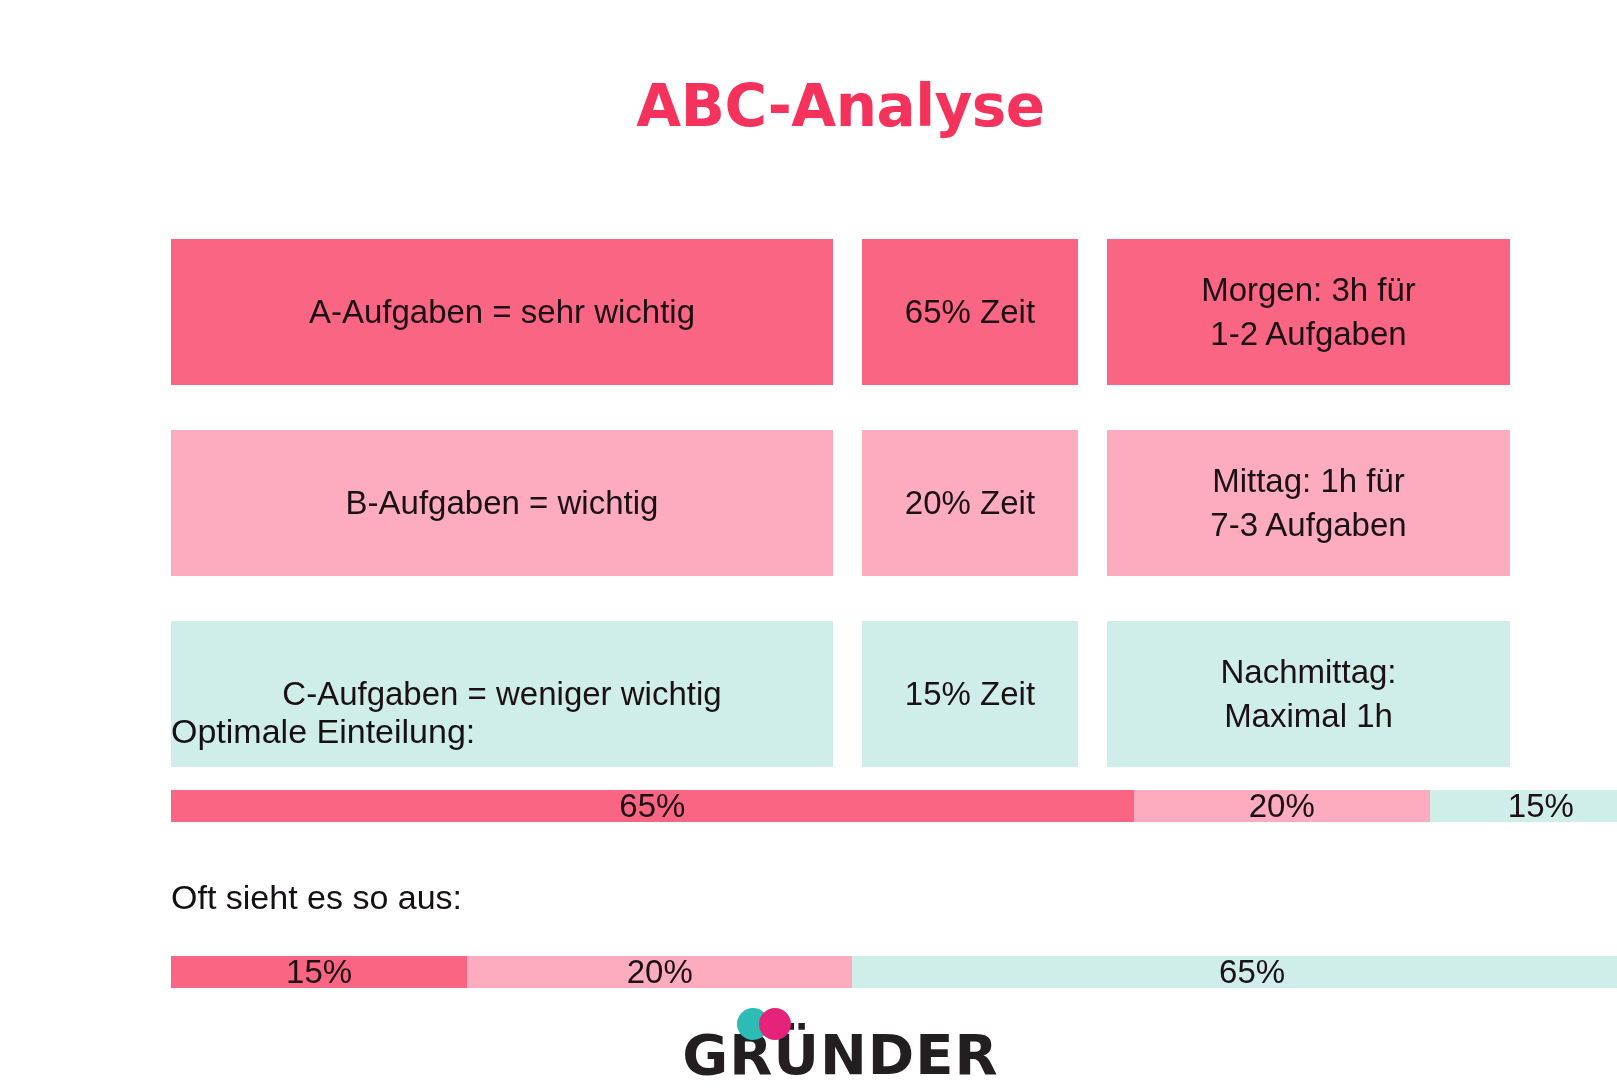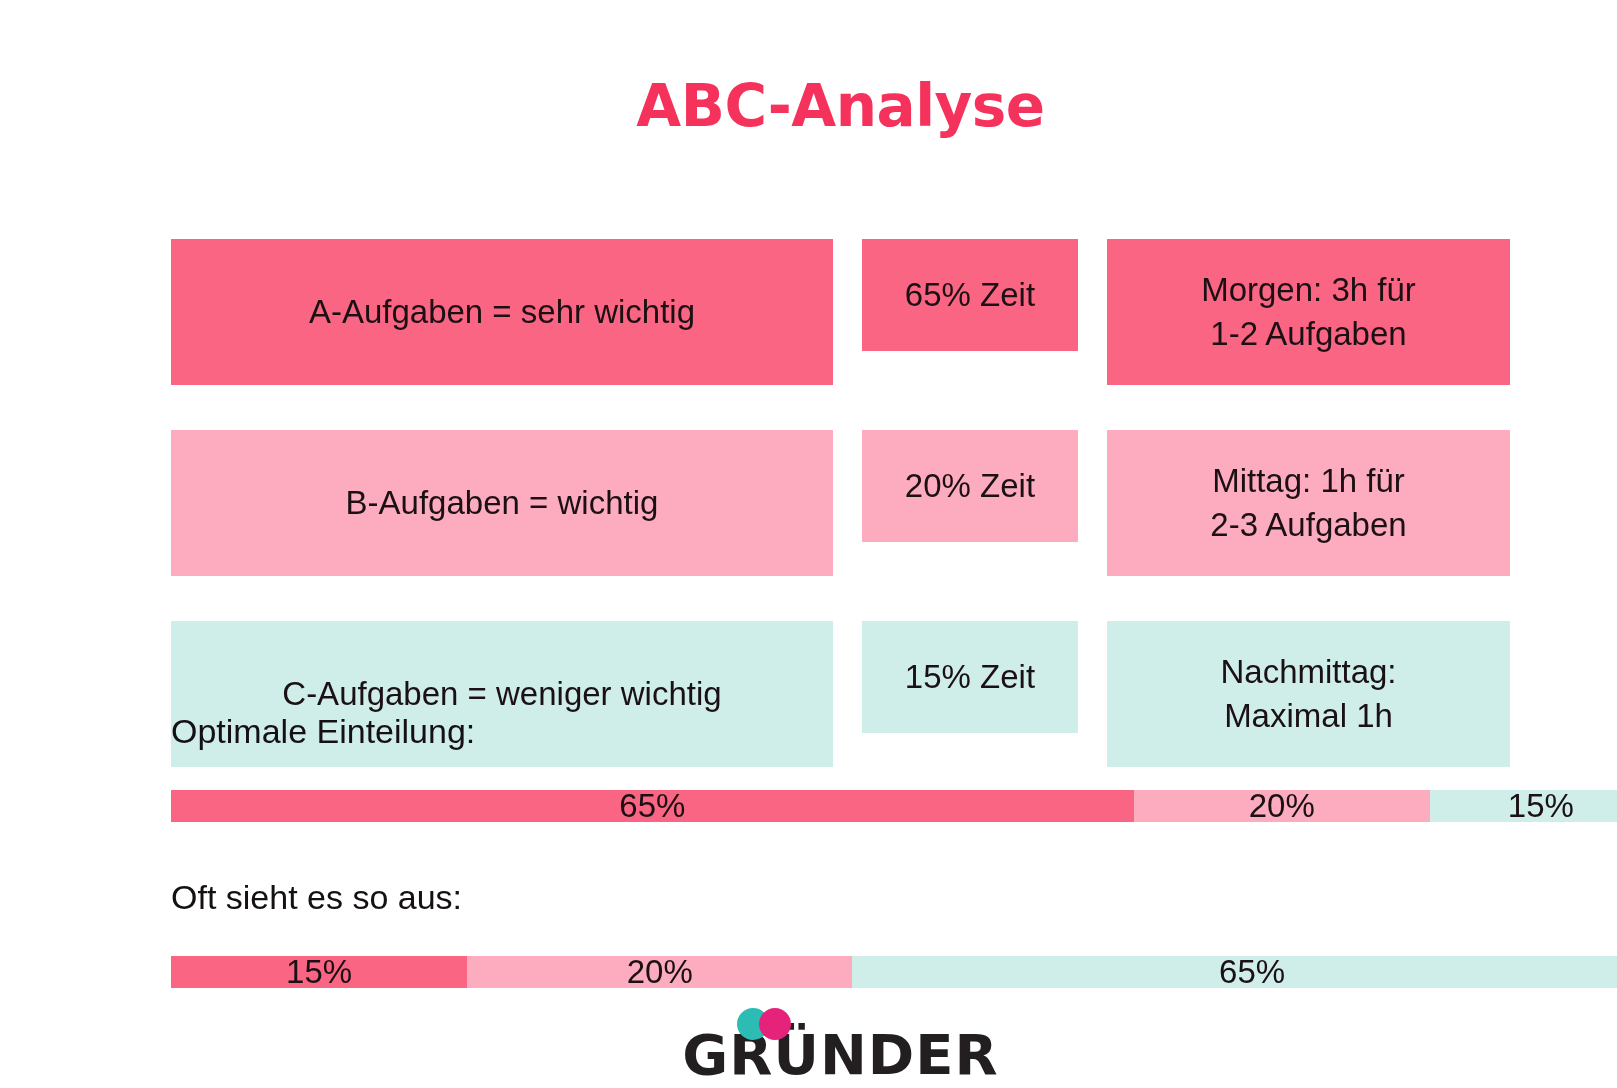--- a/index.html
+++ b/index.html
@@ -47,21 +47,21 @@
     align-items: center;
     justify-content: center;
     text-align: center;
     color: #1b1014;
     font-size: 33px;
     line-height: 1.33;
     padding: 6px 10px;
     font-family: "Liberation Sans", "DejaVu Sans", sans-serif;
   }
   .cell-desc   { width: 724px; height: 146px; }
-  .cell-time   { width: 235px; height: 112px; }
+  .cell-time   { width: 235px; height: 146px; }
   .cell-detail { width: 440px; height: 146px; white-space: pre-line; }
 
   .tone-a { background: #fb6584; }
   .tone-b { background: #fdacc0; }
   .tone-c { background: #cfeeea; }
 
   
   .bar-block { position: absolute; left: 107px; width: 1356px; }
   #block-optimal { top: 648px; }
   #block-often   { top: 814px; }
@@ -133,21 +133,21 @@
       <div class="cell cell-desc tone-a">A-Aufgaben = sehr wichtig</div>
       <div class="cell cell-time tone-a">65% Zeit</div>
       <div class="cell cell-detail tone-a">Morgen: 3h für
 1-2 Aufgaben</div>
     </div>
 
     <div class="matrix-row">
       <div class="cell cell-desc tone-b">B-Aufgaben =  wichtig</div>
       <div class="cell cell-time tone-b">20% Zeit</div>
       <div class="cell cell-detail tone-b">Mittag: 1h für
-2-3 Aufgaben</div>
+7-3 Aufgaben</div>
     </div>
 
     <div class="matrix-row">
       <div class="cell cell-desc tone-c">C-Aufgaben =  weniger wichtig</div>
       <div class="cell cell-time tone-c">15% Zeit</div>
       <div class="cell cell-detail tone-c">Nachmittag:
 Maximal 1h</div>
     </div>
   </div>
 

